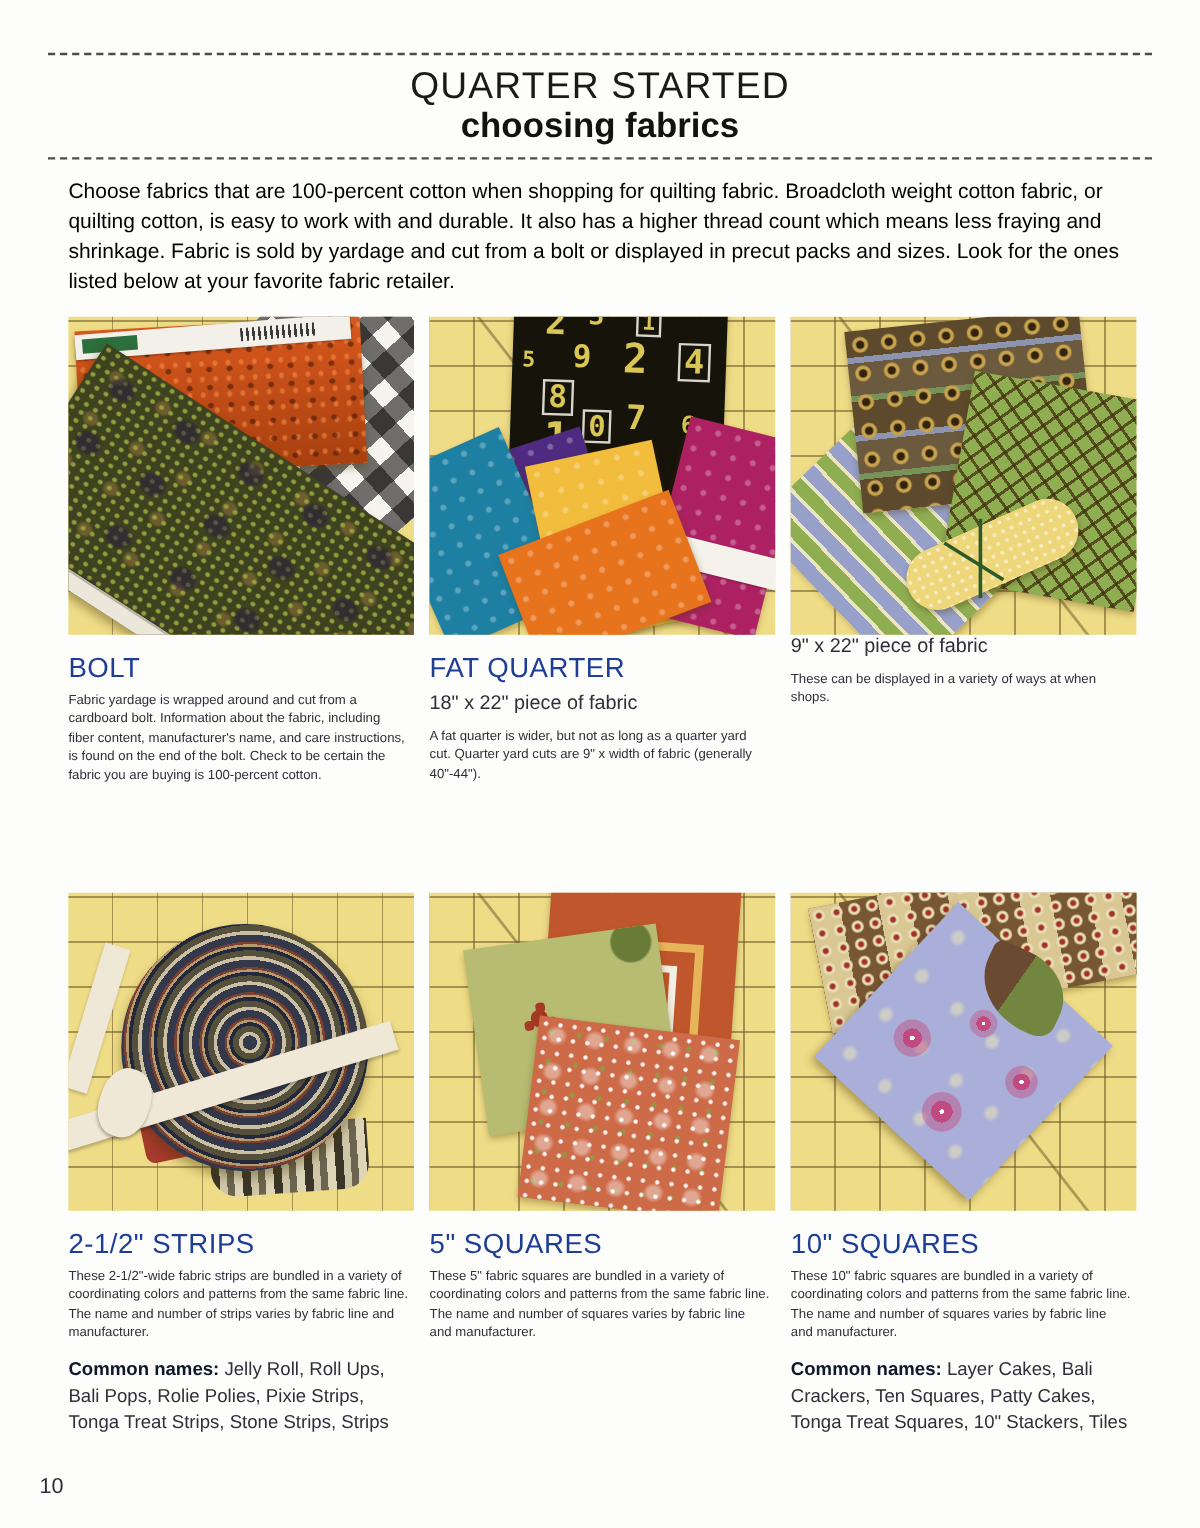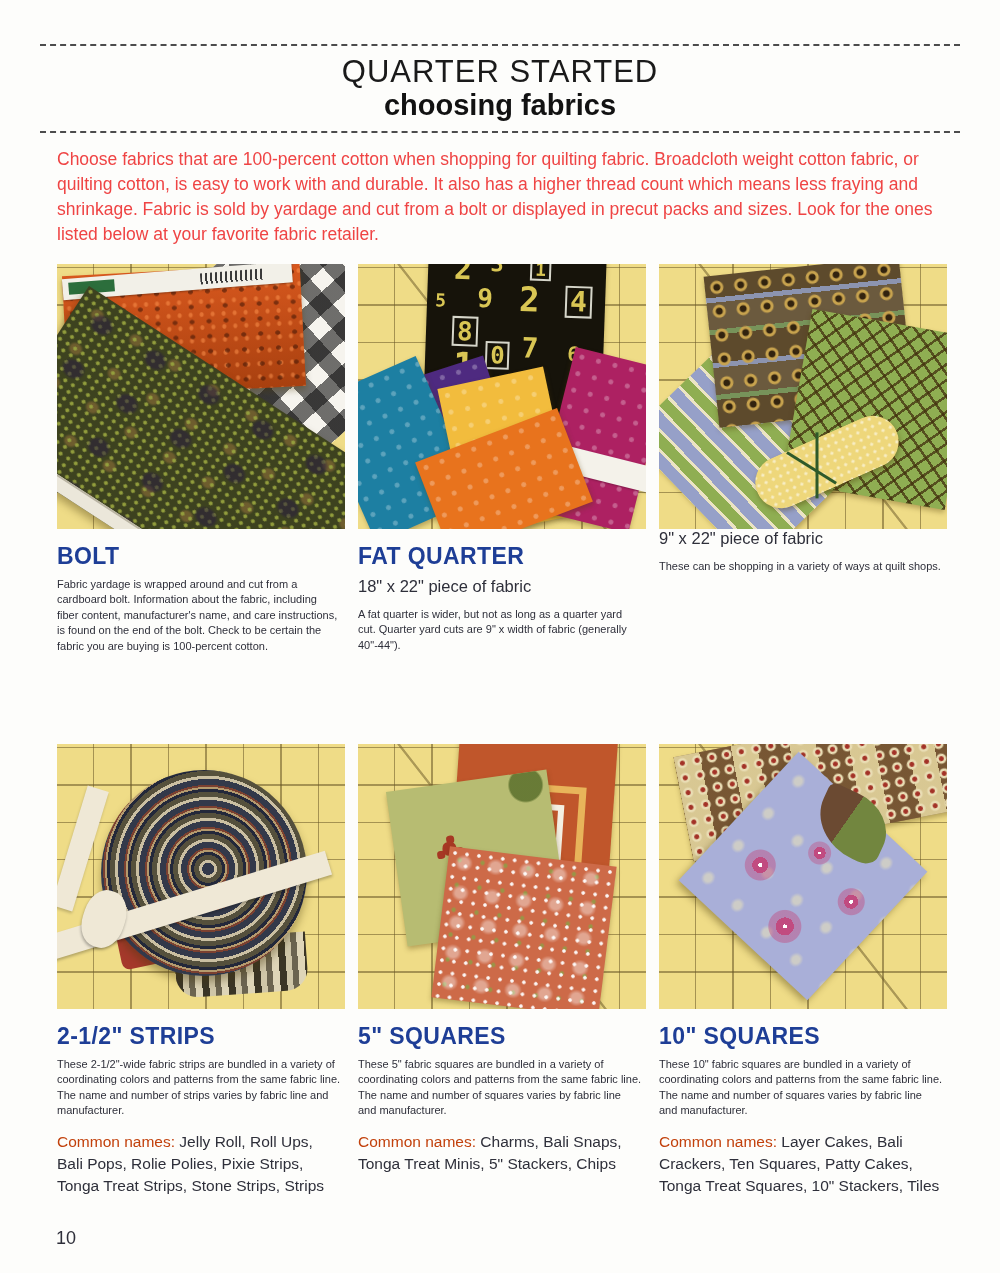--- a/index.html
+++ b/index.html
@@ -8,31 +8,31 @@
     width:1000px; height:1273px; position:relative; overflow:hidden;
     background:#fdfdfb; font-family:"Liberation Sans", sans-serif;
   }
   .rule { border:none; border-top:2px dashed #4c4c4c; margin:0 40px; height:0; }
   .rule.top { margin-top:44px; }
   .title1 { text-align:center; font-size:31px; font-weight:400; letter-spacing:1px;
             color:#1a1a1a; margin:8px 0 0; line-height:1.15; }
   .title2 { text-align:center; font-size:29px; font-weight:700; color:#121212;
             margin:0 0 9px; line-height:1.1; }
   .intro { margin:14px 40px 0 57px; width:892px; font-size:17.5px; line-height:1.43;
-           color:#ef4444; }
+           color:#000000; }
   .grid { margin:17px 0 0 57px; display:grid; grid-template-columns:288px 288px 288px;
           column-gap:13px; }
   .card.row1 { height:480px; }
-  .card h3 { margin:14px 0 7px; font-size:23px; font-weight:700; letter-spacing:.4px;
+  .card h3 { margin:14px 0 7px; font-size:23px; font-weight:400; letter-spacing:.4px;
              color:#1e3e96; }
   .sub { font-size:16.5px; color:#2e2f3a; margin:0 0 11px; }
   .card p { font-size:11px; line-height:1.42; color:#2e2f3a; margin:0 0 12px; width:284px; }
   .common { font-size:15.5px; line-height:1.42; color:#2e2f3a; width:284px; }
-  .common .label { color:#c2410c; font-weight:400; }
-  .pageno { position:absolute; left:56px; top:1228px; font-size:18px; color:#2e2f3a; }
+  .common .label { color:#0f172a; font-weight:700; }
+  .pageno { position:absolute; left:33px; top:1228px; font-size:18px; color:#2e2f3a; }
 
   
   .photo { width:288px; height:265px; position:relative; overflow:hidden;
     background:
       repeating-linear-gradient(0deg, transparent 0 36px, rgba(104,86,38,.55) 36px 37.5px),
       repeating-linear-gradient(90deg, transparent 0 36px, rgba(104,86,38,.55) 36px 37.5px),
       #efdc87; }
   .photo .diag { position:absolute; inset:0;
       background:linear-gradient(52deg, transparent 49.6%, rgba(104,86,38,.5) 49.8% 50.2%, transparent 50.4%); }
   .ph-el { position:absolute; }
@@ -239,21 +239,21 @@
       <div class="diag"></div>
       <div class="ph-el stripefab"></div>
       <div class="ph-el circlefab"></div>
       <div class="ph-el lattice"></div>
       <div class="ph-el roll">
         <div class="tie"></div>
         <div class="tie2"></div>
       </div>
     </div>
     <div class="sub">9" x 22" piece of fabric</div>
-    <p>These can be shopping in a variety of ways at quilt shops.</p>
+    <p>These can be displayed in a variety of ways at when shops.</p>
   </div>
 
   <div class="card">
     <div class="photo">
       <div class="ph-el redband"></div>
       <div class="ph-el pleats"></div>
       <div class="ph-el jellyroll"></div>
       <div class="ph-el ribbontail"></div>
       <div class="ph-el ribbon"></div>
       <div class="ph-el knot"></div>
@@ -275,24 +275,20 @@
         </div>
       </div>
       <div class="ph-el sq green5">
         <div class="flower f1"></div>
         <div class="flower f2"></div>
       </div>
       <div class="ph-el sq coral5"></div>
     </div>
     <h3>5" SQUARES</h3>
     <p>These 5" fabric squares are bundled in a variety of coordinating colors and patterns from the same fabric line. The name and number of squares varies by fabric line and manufacturer.</p>
-    <div class="common">
-      <span class="label">Common names:</span>
-      <span>Charms, Bali Snaps, Tonga Treat Minis, 5" Stackers, Chips</span>
-    </div>
   </div>
 
   <div class="card">
     <div class="photo">
       <div class="diag"></div>
       <div class="ph-el dotstrip"></div>
       <div class="ph-el bigsquare">
         <div class="leaf"></div>
       </div>
     </div>

